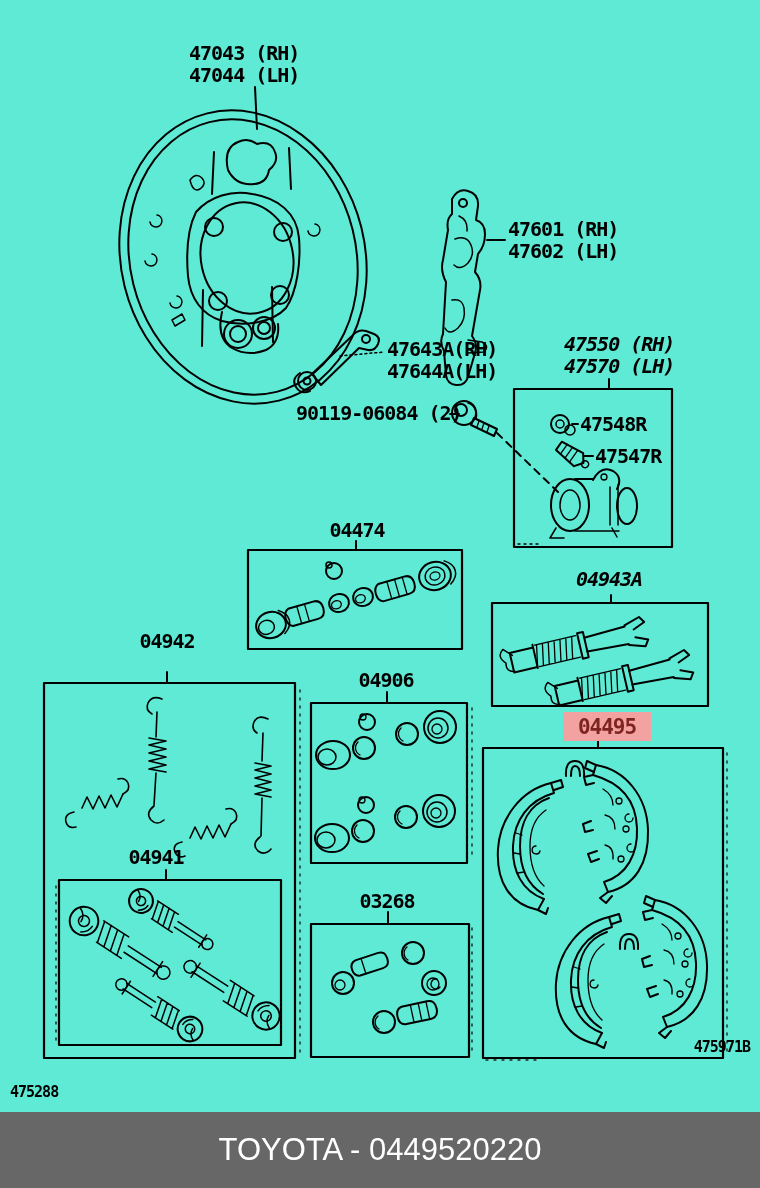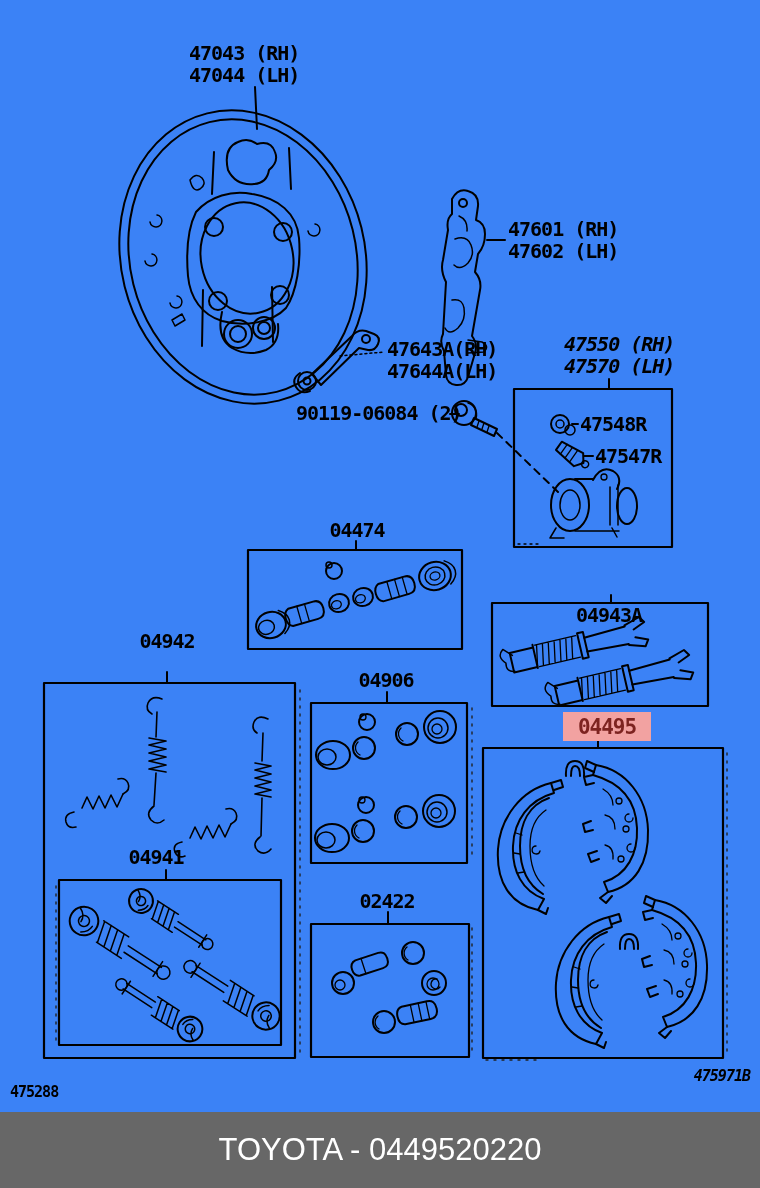--- a/index.html
+++ b/index.html
@@ -1,16 +1,16 @@
 <!DOCTYPE html>
 <html><head>
 <meta charset="utf-8">
 <style>
   html,body{margin:0;padding:0;background:#fff;}
-  .stage{position:relative;width:760px;height:1188px;background:#3b82f6;overflow:hidden;
+  .stage{position:relative;width:760px;height:1188px;background:#5eead4;overflow:hidden;
          font-family:"DejaVu Sans Mono",monospace;}
   svg.art{position:absolute;left:0;top:0;z-index:1;}
   svg.art *{vector-effect:non-scaling-stroke;}
   .lbl{position:absolute;z-index:2;font-weight:bold;font-size:20px;line-height:22px;
        letter-spacing:-1px;color:#000;white-space:nowrap;}
   .cx{transform:translateX(-50%);}
   .hl{display:flex;align-items:center;justify-content:center;
       width:88px;height:29px;font-size:21px;}
   .doccode{position:absolute;z-index:2;font-weight:bold;font-size:15px;color:#000;
            letter-spacing:-1px;white-space:nowrap;}
@@ -307,28 +307,28 @@
 
 <div class="lbl" style="left:564px;top:333px;font-style:italic;">
   <span style="display:block">47550 (RH)</span>
   <span style="display:block">47570 (LH)</span>
 </div>
 
 <div class="lbl" style="left:580px;top:413px;">47548R</div>
 <div class="lbl" style="left:595px;top:445px;">47547R</div>
 
 <div class="lbl cx" style="left:357px;top:519px;">04474</div>
-<div class="lbl cx" style="left:609px;top:604px;">04943A</div>
+<div class="lbl cx" style="left:609px;top:568px;font-style:italic;">04943A</div>
 <div class="lbl cx" style="left:167px;top:630px;">04942</div>
 <div class="lbl cx" style="left:386px;top:669px;">04906</div>
 <div class="lbl cx" style="left:156px;top:846px;">04941</div>
-<div class="lbl cx" style="left:387px;top:890px;">02422</div>
+<div class="lbl cx" style="left:387px;top:890px;">03268</div>
 
 <div class="lbl cx hl" style="left: 607px; top: 712px; background: rgb(242, 162, 161); color: rgb(125, 35, 32);">04495</div>
 
 <div class="doccode" style="left:10px;top:1083px;">475288</div>
-<div class="doccode" style="right:10px;top:1067px;font-style:italic;">475971B</div>
+<div class="doccode" style="right:10px;top:1038px;">475971B</div>
 
 <div class="footer-bar" style="background: rgb(103, 103, 103); color: rgb(255, 255, 255);">
   <span>TOYOTA - 0449520220</span>
 </div>
 
 </div>
 
 </body></html>

